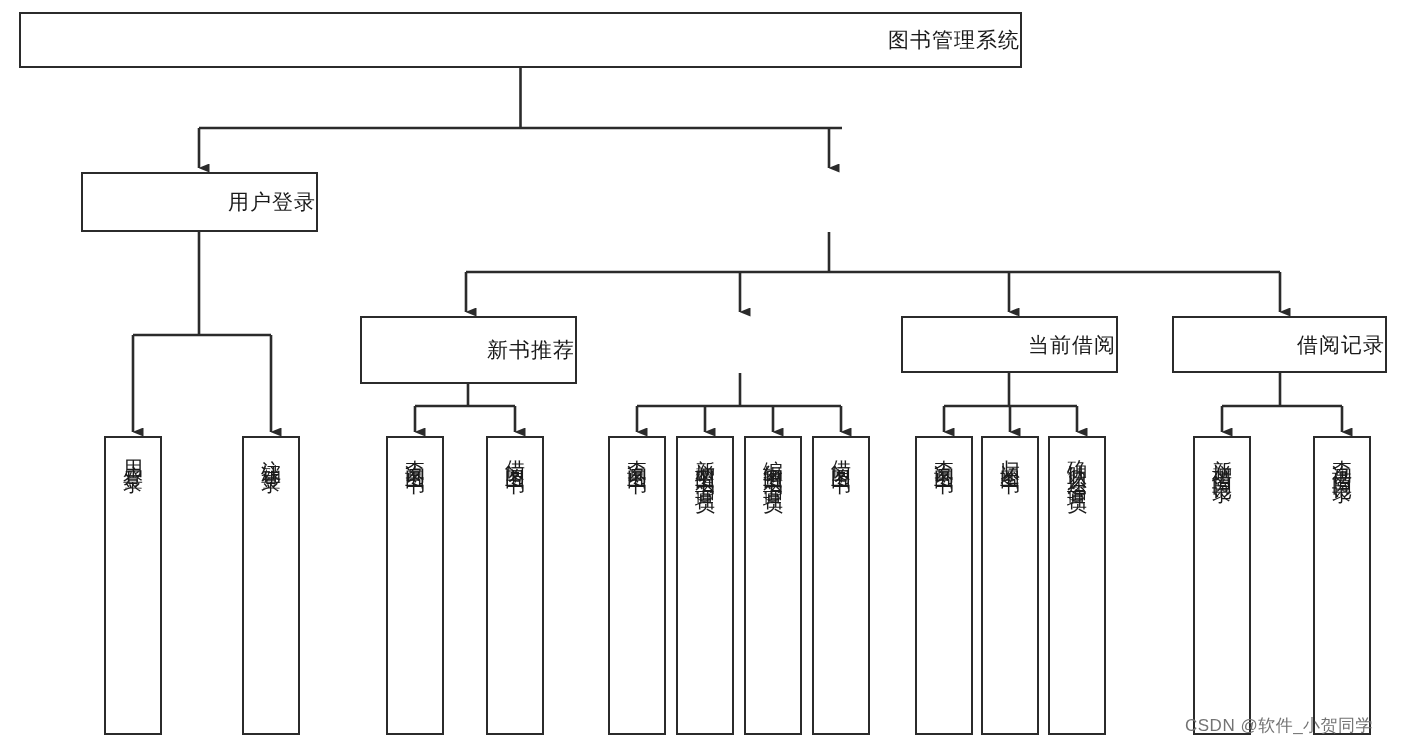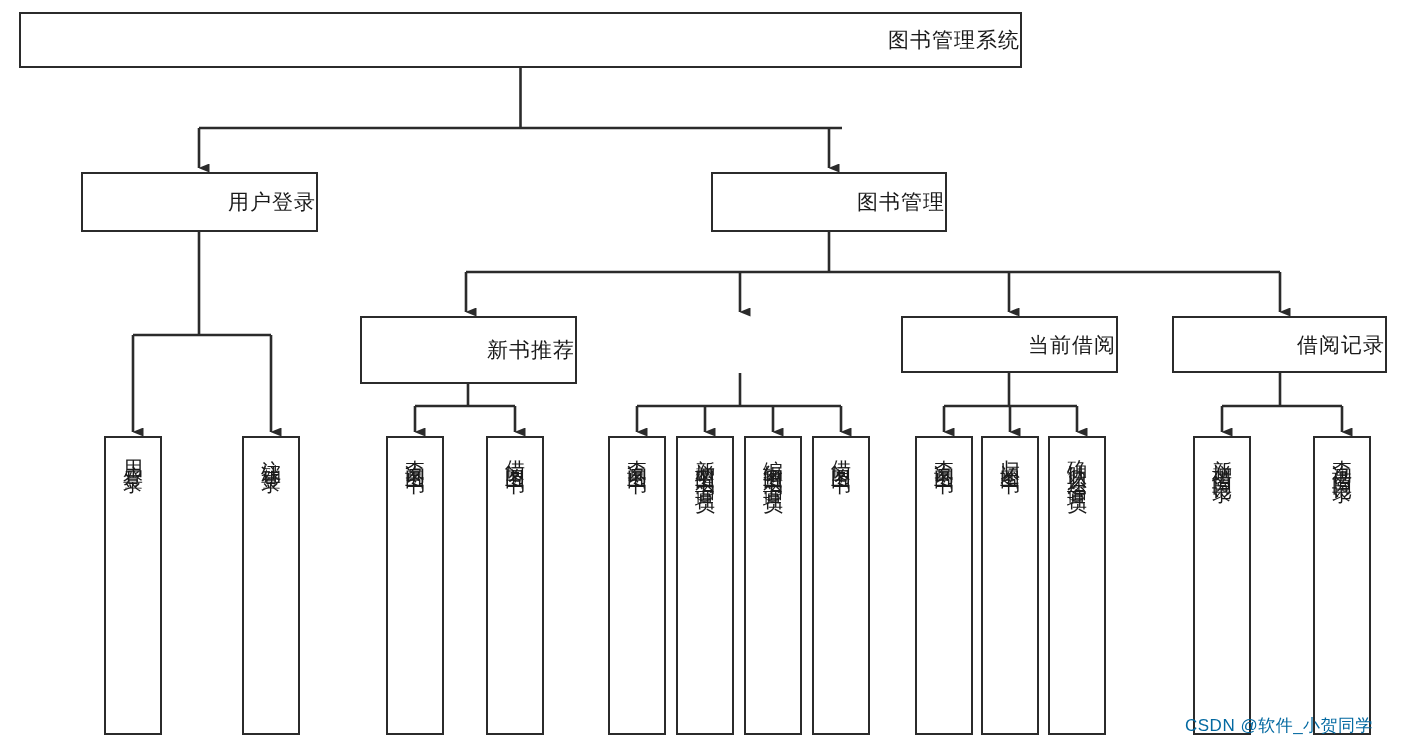--- a/index.html
+++ b/index.html
@@ -57,21 +57,21 @@
   .leaf-box {
     align-items: flex-start;
     justify-content: center;
     padding-top: 6px;
   }
   #watermark {
     position: absolute;
     left: 1185px;
     top: 714px;
     font-size: 17px;
-    color: #0369a1;
+    color: #737373;
     white-space: nowrap;
     letter-spacing: 0.5px;
     pointer-events: none;
     text-align: center;
   }
 </style>
 </head>
 <body>
 
 <div id="diagram-root">
@@ -140,23 +140,20 @@
     </g>
   </svg>
 
   <div class="node-box" style="left:19px; top:12px; width:1003px; height:56px;">
     <span class="node-label-h">图书管理系统</span>
   </div>
 
   <div class="node-box" style="left:81px; top:172px; width:237px; height:60px;">
     <span class="node-label-h">用户登录</span>
   </div>
-  <div class="node-box" style="left:711px; top:172px; width:236px; height:60px;">
-    <span class="node-label-h">图书管理</span>
-  </div>
 
   <div class="node-box" style="left:360px; top:316px; width:217px; height:68px;">
     <span class="node-label-h">新书推荐</span>
   </div>
   <div class="node-box" style="left:901px; top:316px; width:217px; height:57px;">
     <span class="node-label-h">当前借阅</span>
   </div>
   <div class="node-box" style="left:1172px; top:316px; width:215px; height:57px;">
     <span class="node-label-h">借阅记录</span>
   </div>

